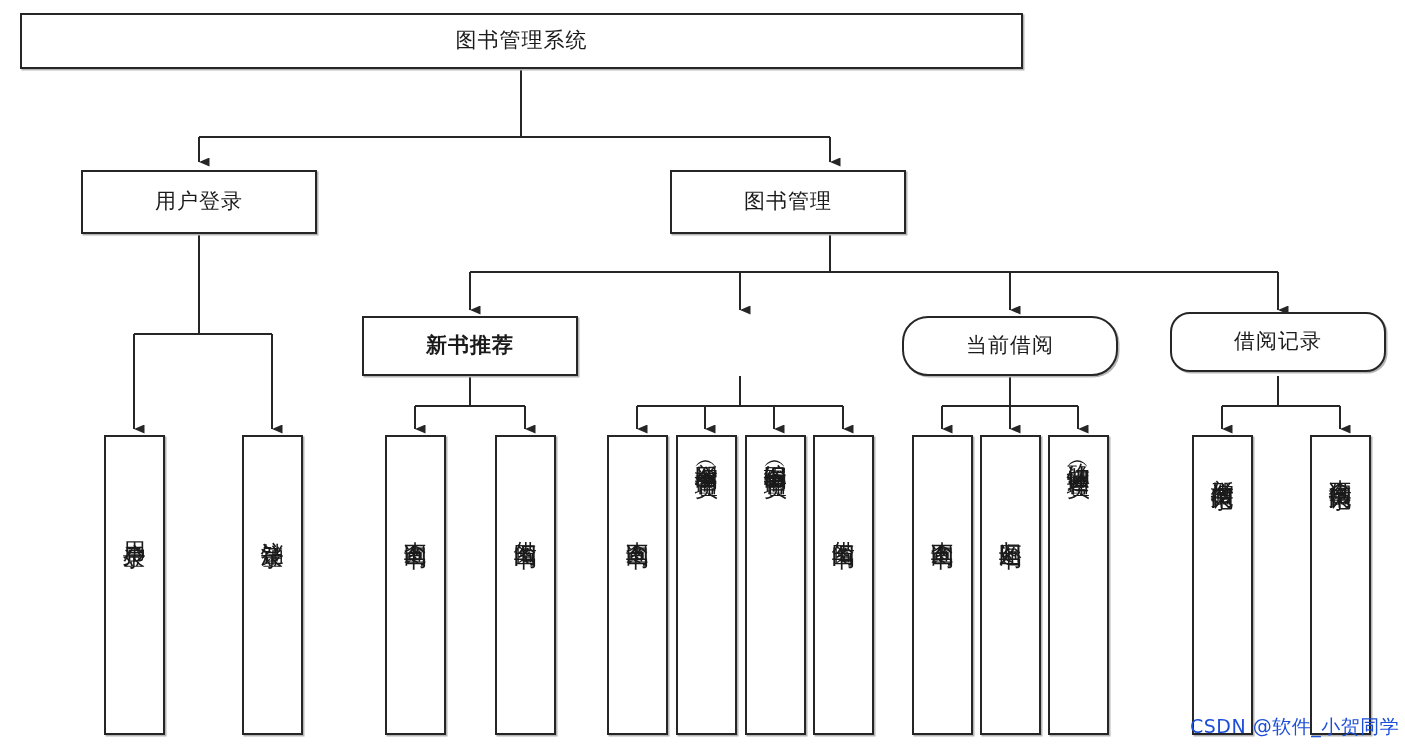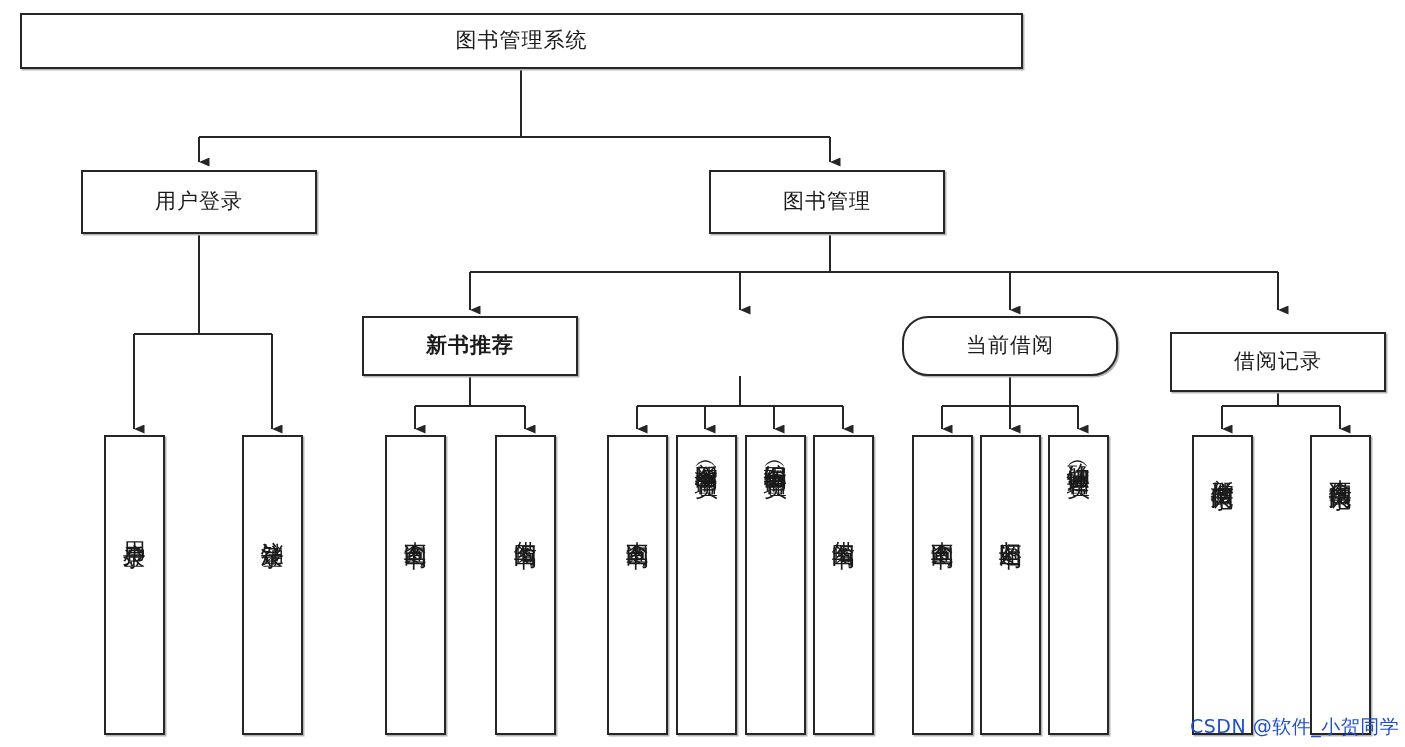--- a/index.html
+++ b/index.html
@@ -134,31 +134,31 @@
     </g>
   </svg>
 
   <div class="node node-h" style="left:20px; top:13px; width:1003px; height:56px;">
     <span class="node-label">图书管理系统</span>
   </div>
 
   <div class="node node-h" style="left:81px; top:170px; width:236px; height:64px;">
     <span class="node-label">用户登录</span>
   </div>
-  <div class="node node-h" style="left:709px; top:170px; width:236px; height:64px;">
+  <div class="node node-h" style="left:670px; top:170px; width:236px; height:64px;">
     <span class="node-label">图书管理</span>
   </div>
 
   <div class="node node-h" style="left:362px; top:316px; width:216px; height:60px;font-weight:bold;">
     <span class="node-label">新书推荐</span>
   </div>
   <div class="node node-h" style="left:902px; top:316px; width:216px; height:60px;border-radius:26px;">
     <span class="node-label">当前借阅</span>
   </div>
-  <div class="node node-h" style="left:1170px; top:332px; width:216px; height:60px;">
+  <div class="node node-h" style="left:1170px; top:312px; width:216px; height:60px;border-radius:20px;">
     <span class="node-label">借阅记录</span>
   </div>
 
   <div class="node node-v align-mid" style="left:104px; top:435px; width:61px; height:300px;">
     <span class="node-label">用户登录</span>
   </div>
   <div class="node node-v align-mid" style="left:242px; top:435px; width:61px; height:300px;">
     <span class="node-label">注销登录</span>
   </div>
 

